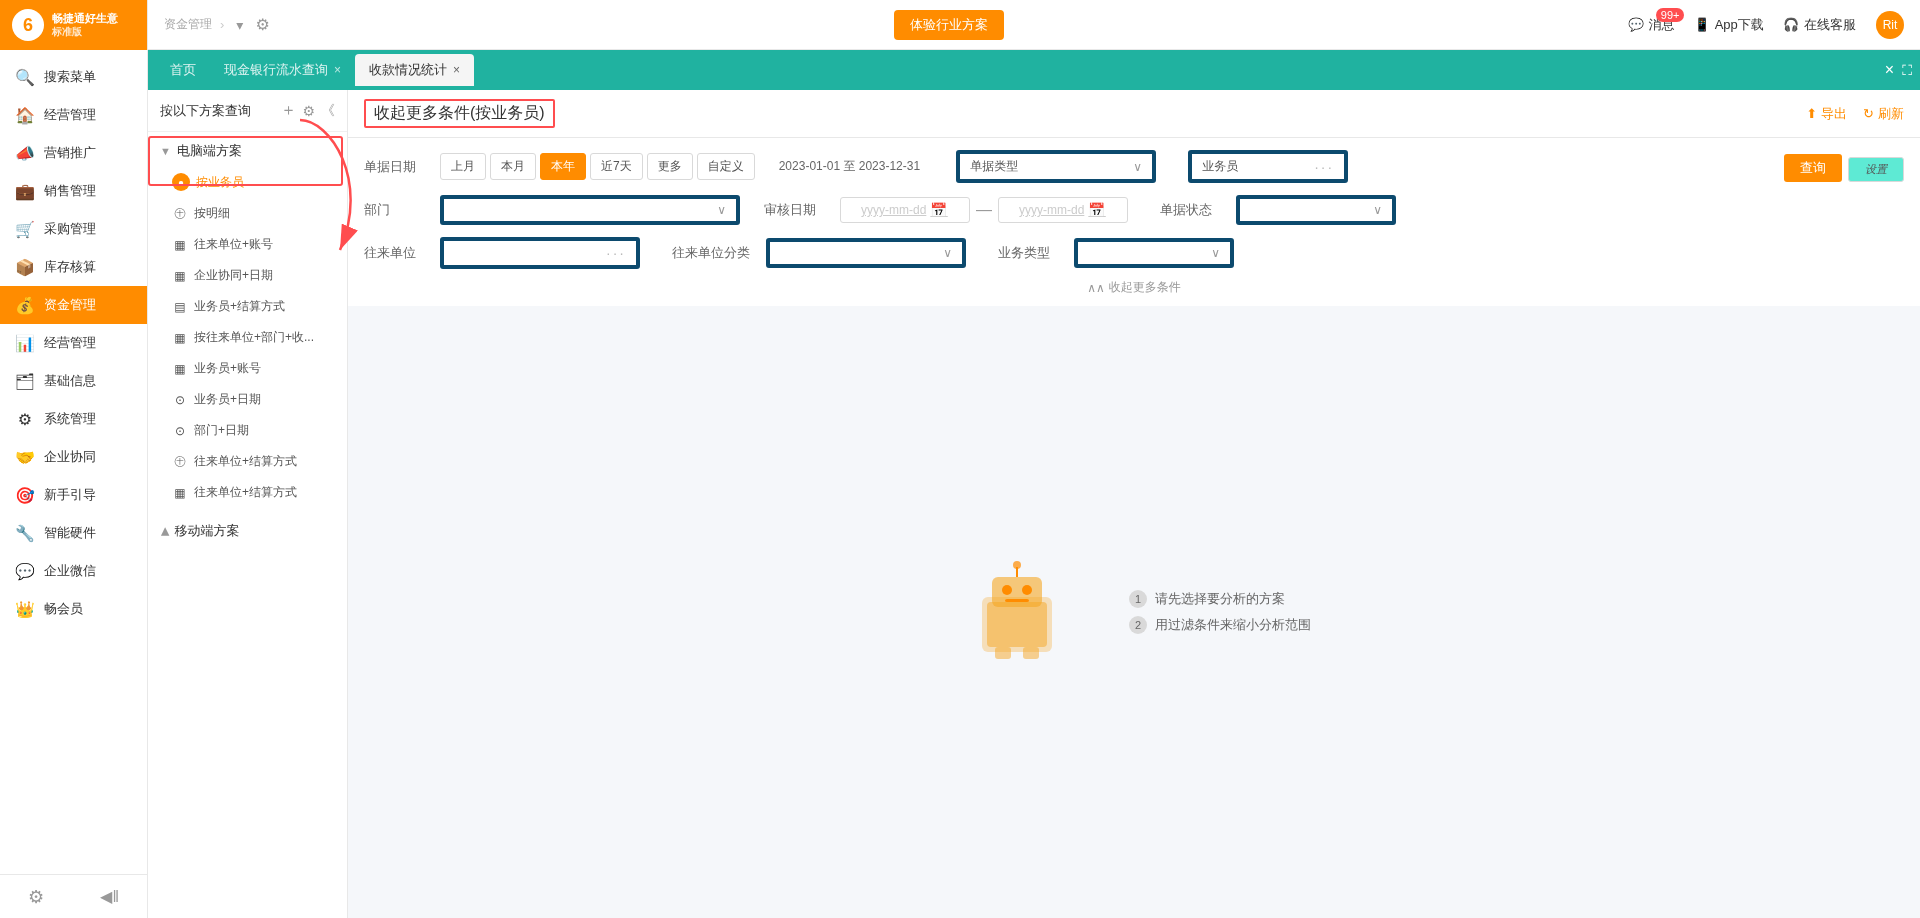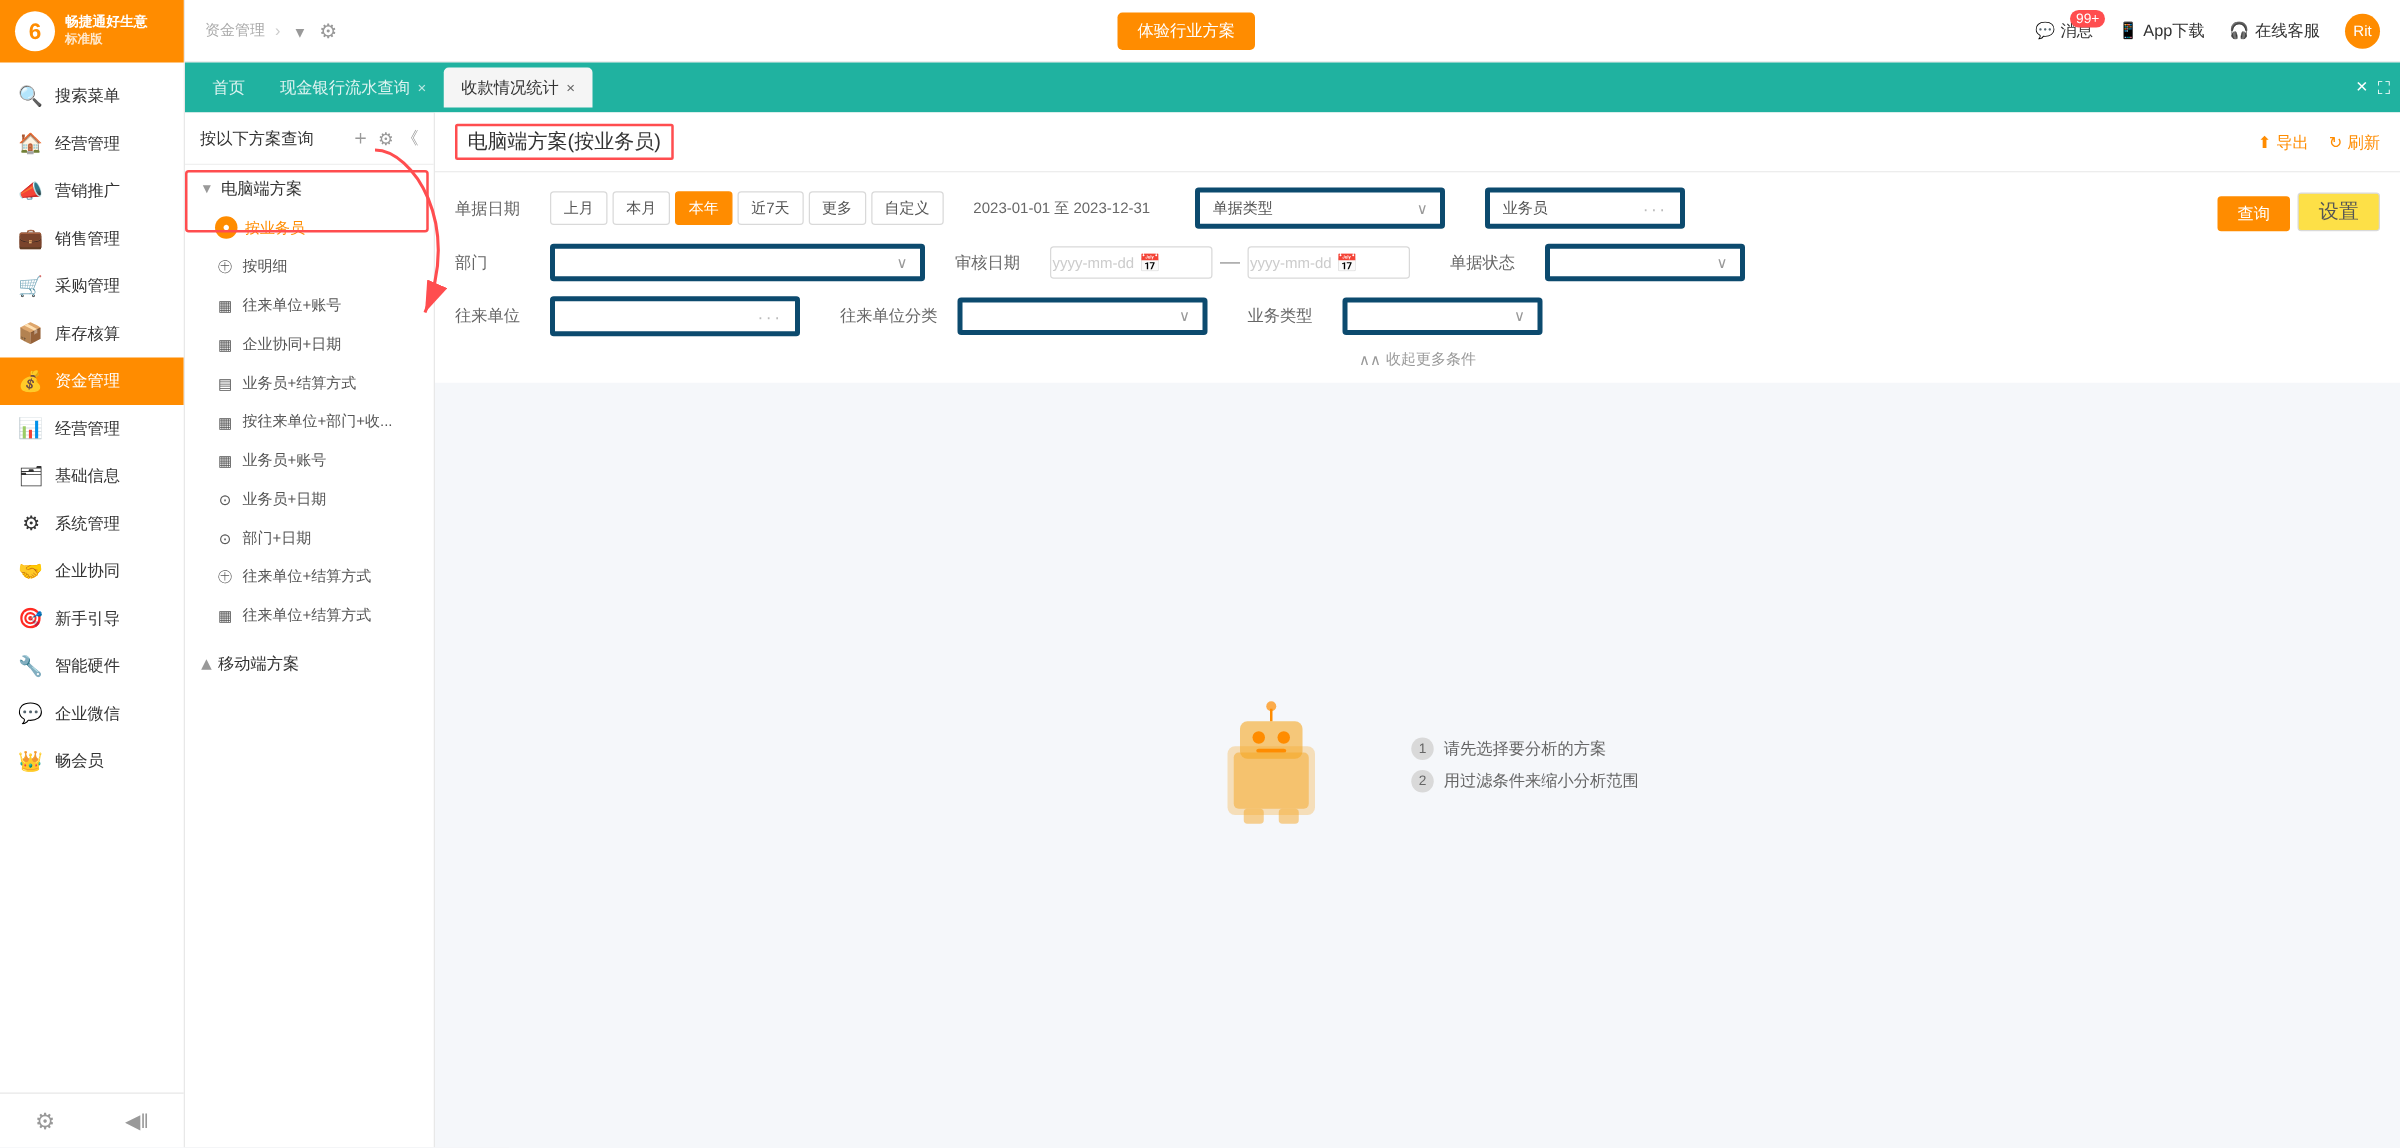--- a/index.html
+++ b/index.html
@@ -355,25 +355,26 @@
     .date-input-group {
       display: flex;
       align-items: center;
       gap: 6px;
     }
     .date-input {
       display: flex;
       align-items: center;
       border: 1px solid #d9d9d9;
       border-radius: 3px;
-      padding: 4px 1px;
+      padding: 4px 20px;
       font-size: 12px;
       color: #ccc;
       min-width: 130px;
       background: white;
+      text-decoration: underline;
     }
     .date-sep { color: #999; }
     .more-conditions {
       text-align: center;
       padding: 10px;
       color: #999;
       font-size: 12px;
       cursor: pointer;
       display: flex;
       align-items: center;
@@ -393,27 +394,28 @@
     .query-btn {
       background: #ff8c00;
       color: white;
       border: none;
       border-radius: 3px;
       padding: 5px 16px;
       font-size: 13px;
       cursor: pointer;
     }
     .settings-btn {
-      background: #fde047;
+      background: #5eead4;
       color: #555;
       border: 1px solid #d9d9d9;
       border-radius: 3px;
       padding: 4px 16px;
-      font-size: 16px;
-      cursor: pointer;
+      font-size: 11px;
+      cursor: pointer;
+      font-style: italic;
     }
 
     
     .empty-state {
       flex: 1;
       display: flex;
       align-items: center;
       justify-content: center;
       background: #f5f7fa;
       padding: 40px;
@@ -652,21 +654,21 @@
         <div class="plan-title">
           <span class="arrow" style="transform:rotate(-90deg);display:inline-block">▶</span>
           <span>移动端方案</span>
         </div>
       </div>
     </div>
 
     <div class="right-panel">
 
       <div class="page-title-bar">
-        <div class="page-title">电脑端方案(按业务员)</div>
+        <div class="page-title">收起更多条件(按业务员)</div>
         <div class="page-title-actions">
           <div class="export-btn">
             <span>⬆</span>
             <span>导出</span>
           </div>
           <div class="refresh-btn">
             <span>↻</span>
             <span>刷新</span>
           </div>
         </div>

